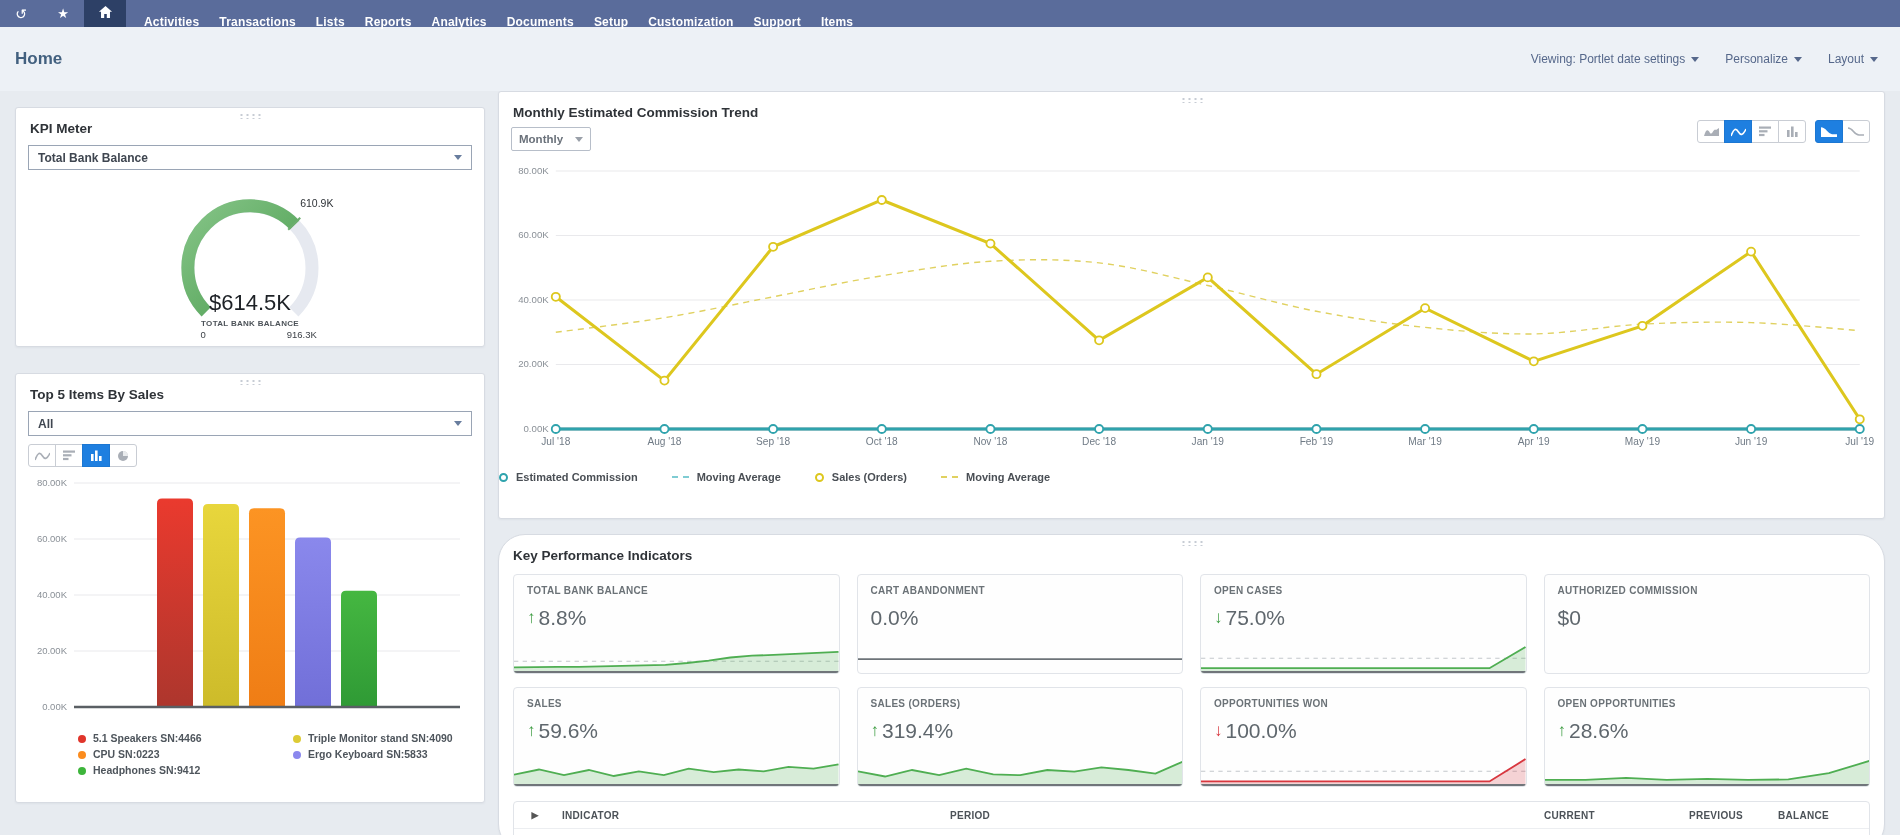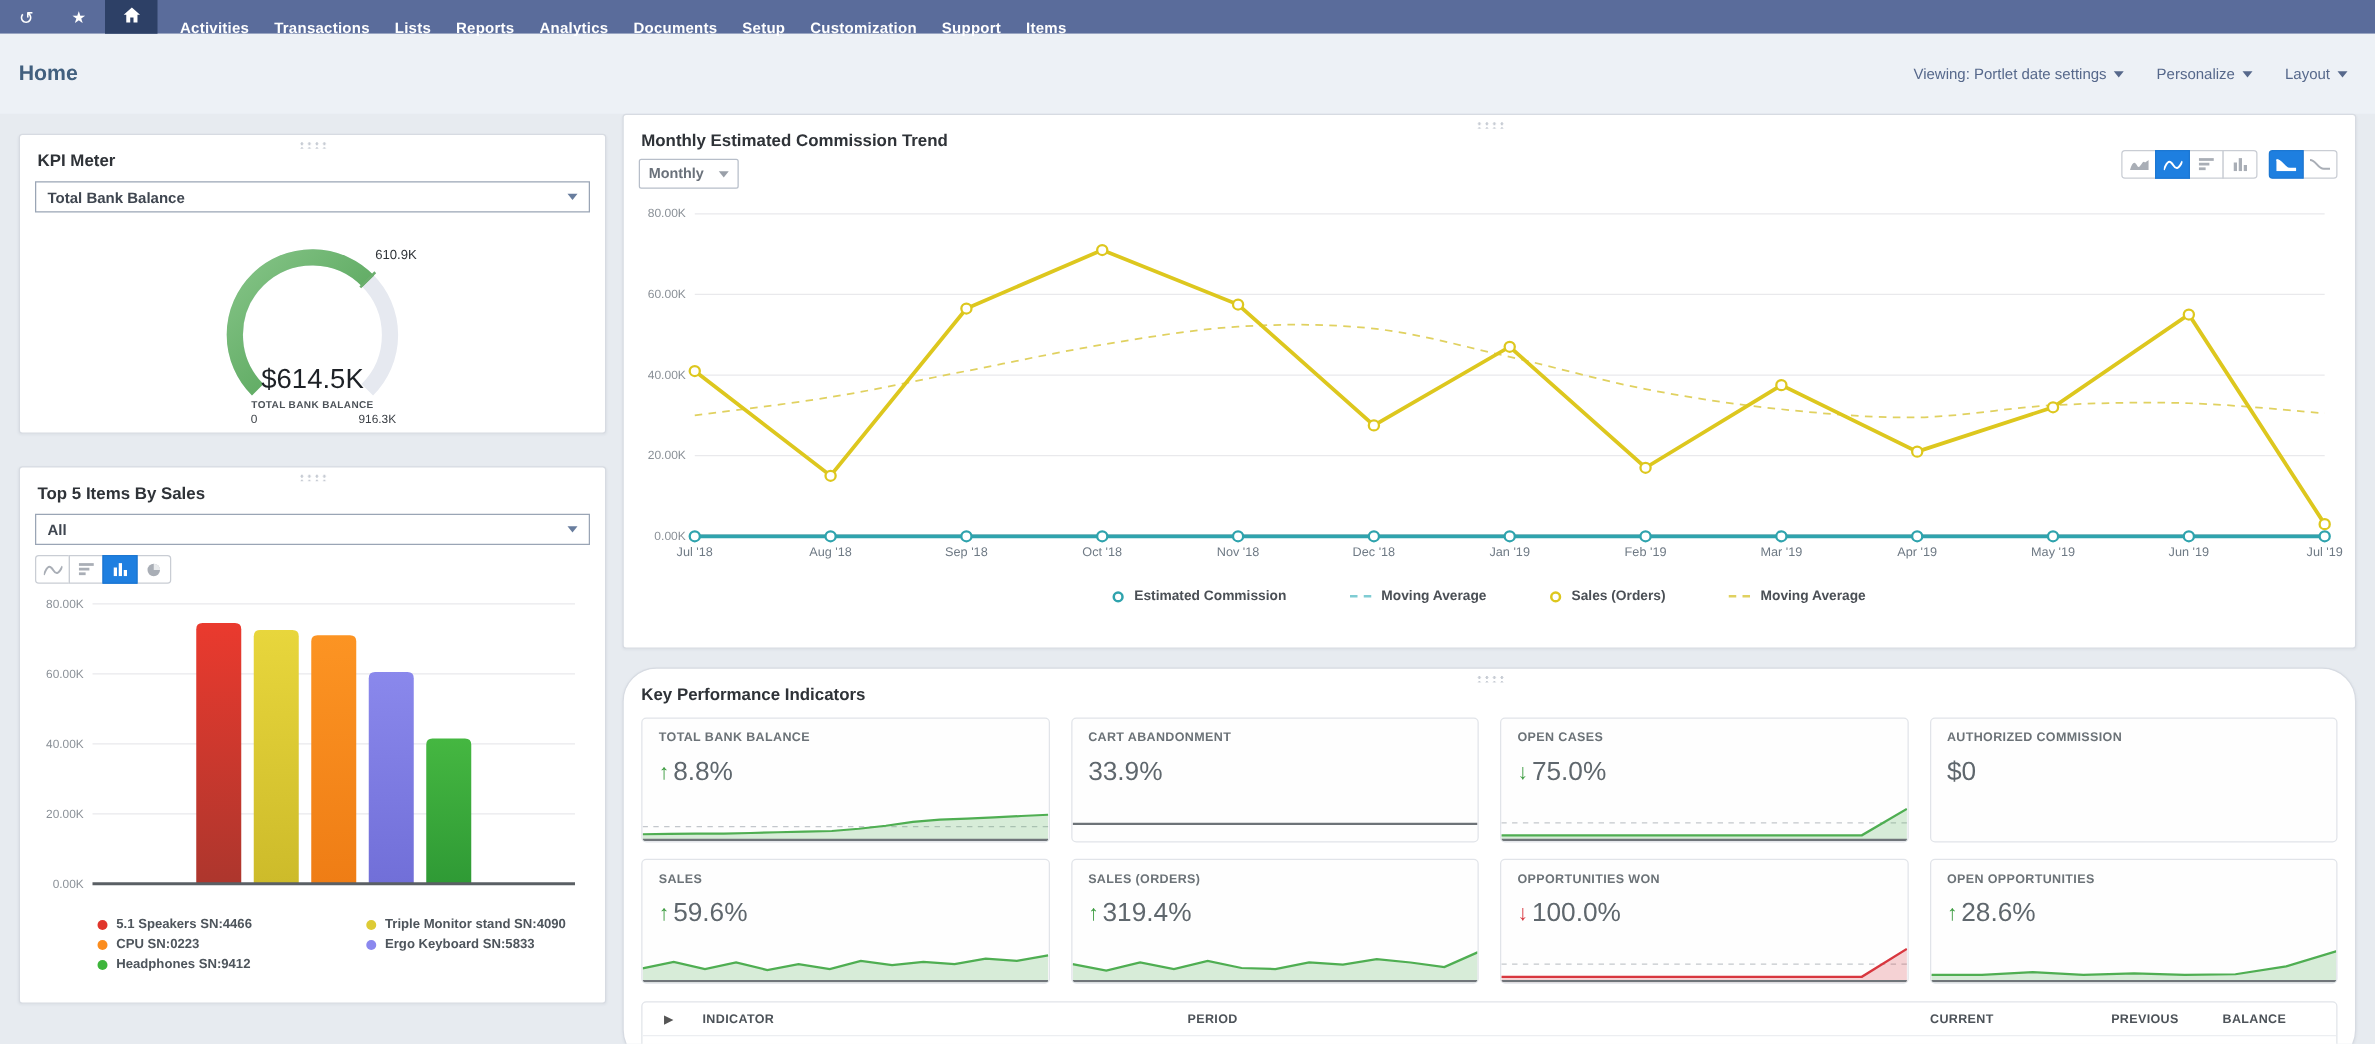--- a/index.html
+++ b/index.html
@@ -54,21 +54,21 @@
   
   .chart-wrap { padding:2px 8px 0 4px; }
   svg text { font-family:"Liberation Sans", sans-serif; }
 
   
   .bar-legend { display:grid; grid-template-columns: 215px 1fr; padding:6px 10px 0 62px; row-gap:1px; }
   .bl-item { display:flex; align-items:center; font-size:10.5px; color:#4e555c; font-weight:600; line-height:15px; }
   .bl-dot { width:8px; height:8px; border-radius:50%; margin-right:7px; flex:none; }
 
   
-  .trend-legend { display:flex; justify-content:center; gap:51px; padding-top:2px; }
+  .trend-legend { display:flex; gap:34px; padding-top:2px; }
   .tl-item { display:flex; align-items:center; font-size:11px; color:#4a4f55; font-weight:600; }
   .tl-marker { width:9px; height:9px; border-radius:50%; border:2px solid; background:#fff; margin-right:8px; }
   .tl-dash { width:17px; height:0; border-top:2px dashed; margin-right:8px; }
 
   
   .kpi-grid { display:grid; grid-template-columns:repeat(4,1fr); gap:13px 17px; padding:4px 14px 0; }
   .kpi-tile { border:1px solid #e1e4e9; border-radius:4px; height:100px; padding:10px 13px 0; position:relative; overflow:hidden; cursor:pointer; background:#fefefe; }
   .kpi-label { font-size:10px; font-weight:700; color:#6b7277; letter-spacing:.3px; }
   .kpi-value { margin-top:10px; font-size:21px; color:#5f676d; display:flex; align-items:center; }
   .kpi-arrow { font-size:17px; margin-right:3px; font-weight:700; }
@@ -438,21 +438,21 @@
             <svg class="kpi-spark" width="100%" height="34" viewBox="0 0 300 34" preserveAspectRatio="none">
               <line x1="0" y1="22.2" x2="300" y2="22.2" stroke="#c3c7cc" stroke-width="1" stroke-dasharray="4 4"></line>
               <path d="M0 34 L 0.0 28.4 L 20.0 28.1 L 40.0 27.9 L 60.0 27.9 L 80.0 27.4 L 100.0 26.8 L 120.0 26.3 L 140.0 25.8 L 160.0 24.0 L 180.0 21.6 L 200.0 18.5 L 220.0 16.7 L 240.0 15.9 L 260.0 14.9 L 280.0 13.8 L 300.0 12.8 L 300 34 Z" fill="#4fae52" opacity="0.22"></path>
               <polyline points="0.0,28.4 20.0,28.1 40.0,27.9 60.0,27.9 80.0,27.4 100.0,26.8 120.0,26.3 140.0,25.8 160.0,24.0 180.0,21.6 200.0,18.5 220.0,16.7 240.0,15.9 260.0,14.9 280.0,13.8 300.0,12.8" fill="none" stroke="#4fae52" stroke-width="1.8"></polyline>
               <line x1="0" y1="33" x2="300" y2="33" stroke="#70757a" stroke-width="2"></line>
             </svg>
           </div>
           <div class="kpi-tile">
             <div class="kpi-label">CART ABANDONMENT</div>
        <div class="kpi-value">
-              <span>33.9%</span>
+              <span>0.0%</span>
             </div>
             <svg class="kpi-spark" width="100%" height="34" viewBox="0 0 300 34" preserveAspectRatio="none">
               <polyline points="0.0,20.1 300.0,20.1" fill="none" stroke="#6d7378" stroke-width="1.8"></polyline>
             </svg>
           </div>
           <div class="kpi-tile">
             <div class="kpi-label">OPEN CASES</div>
        <div class="kpi-value">
               <span class="kpi-arrow green">↓</span>
               <span>75.0%</span>

